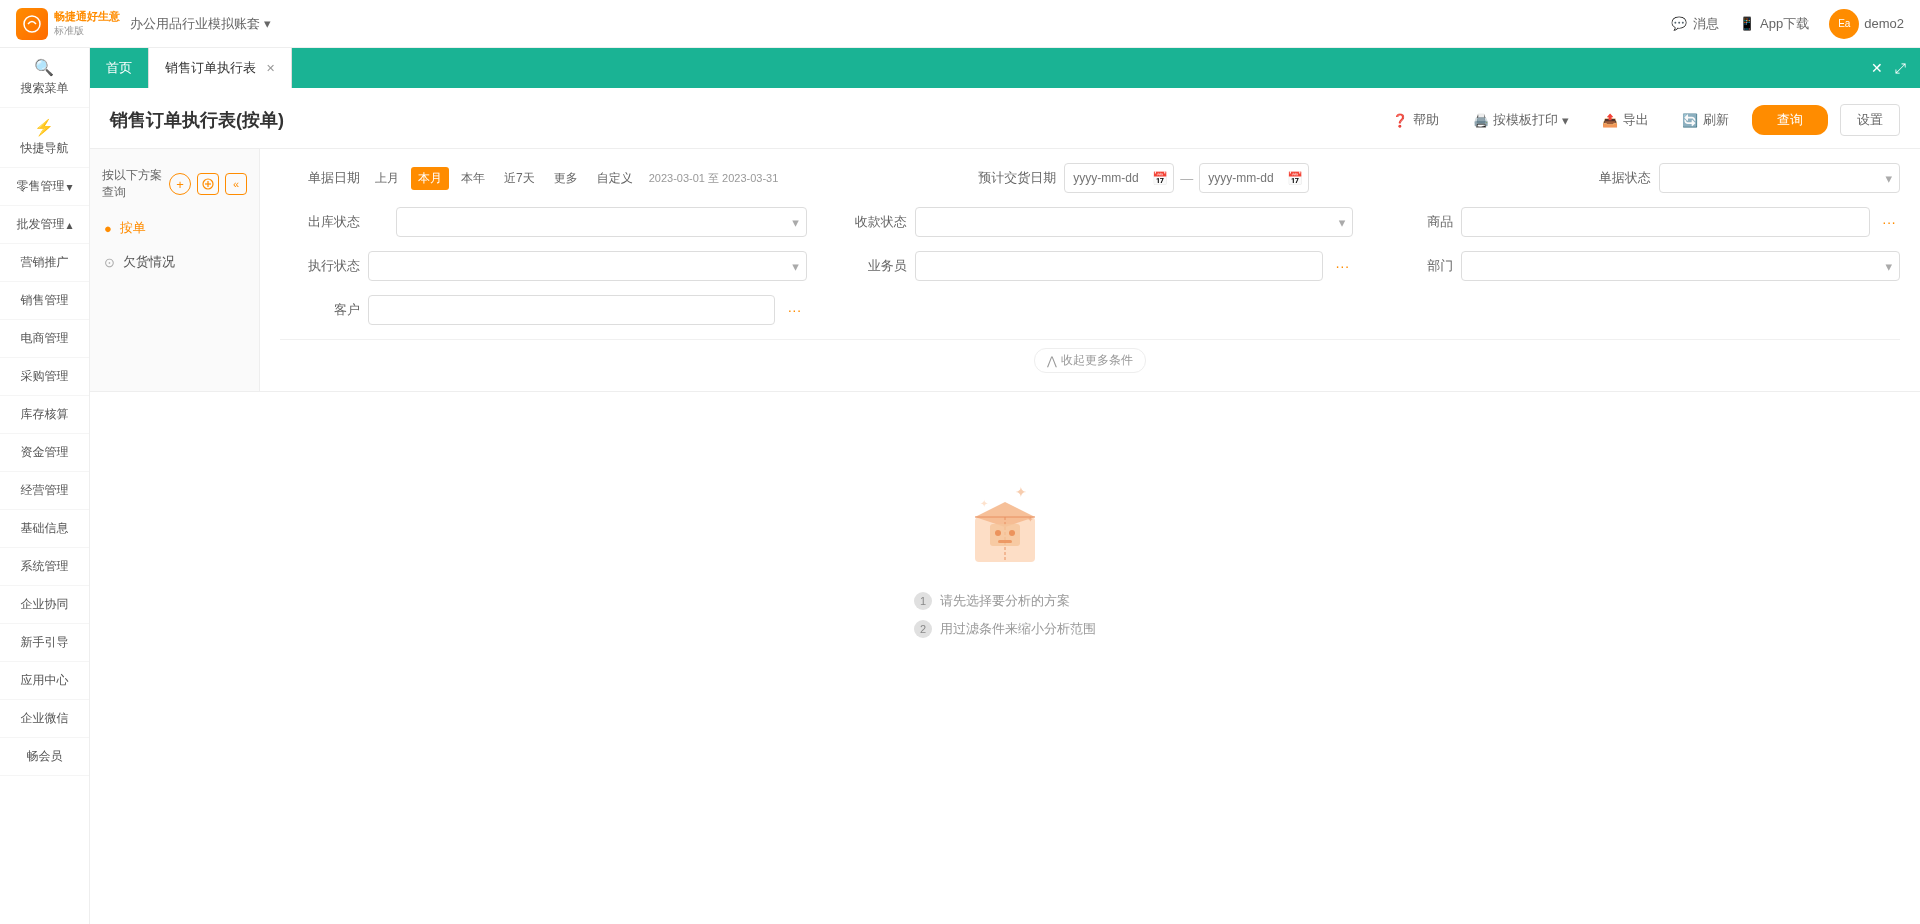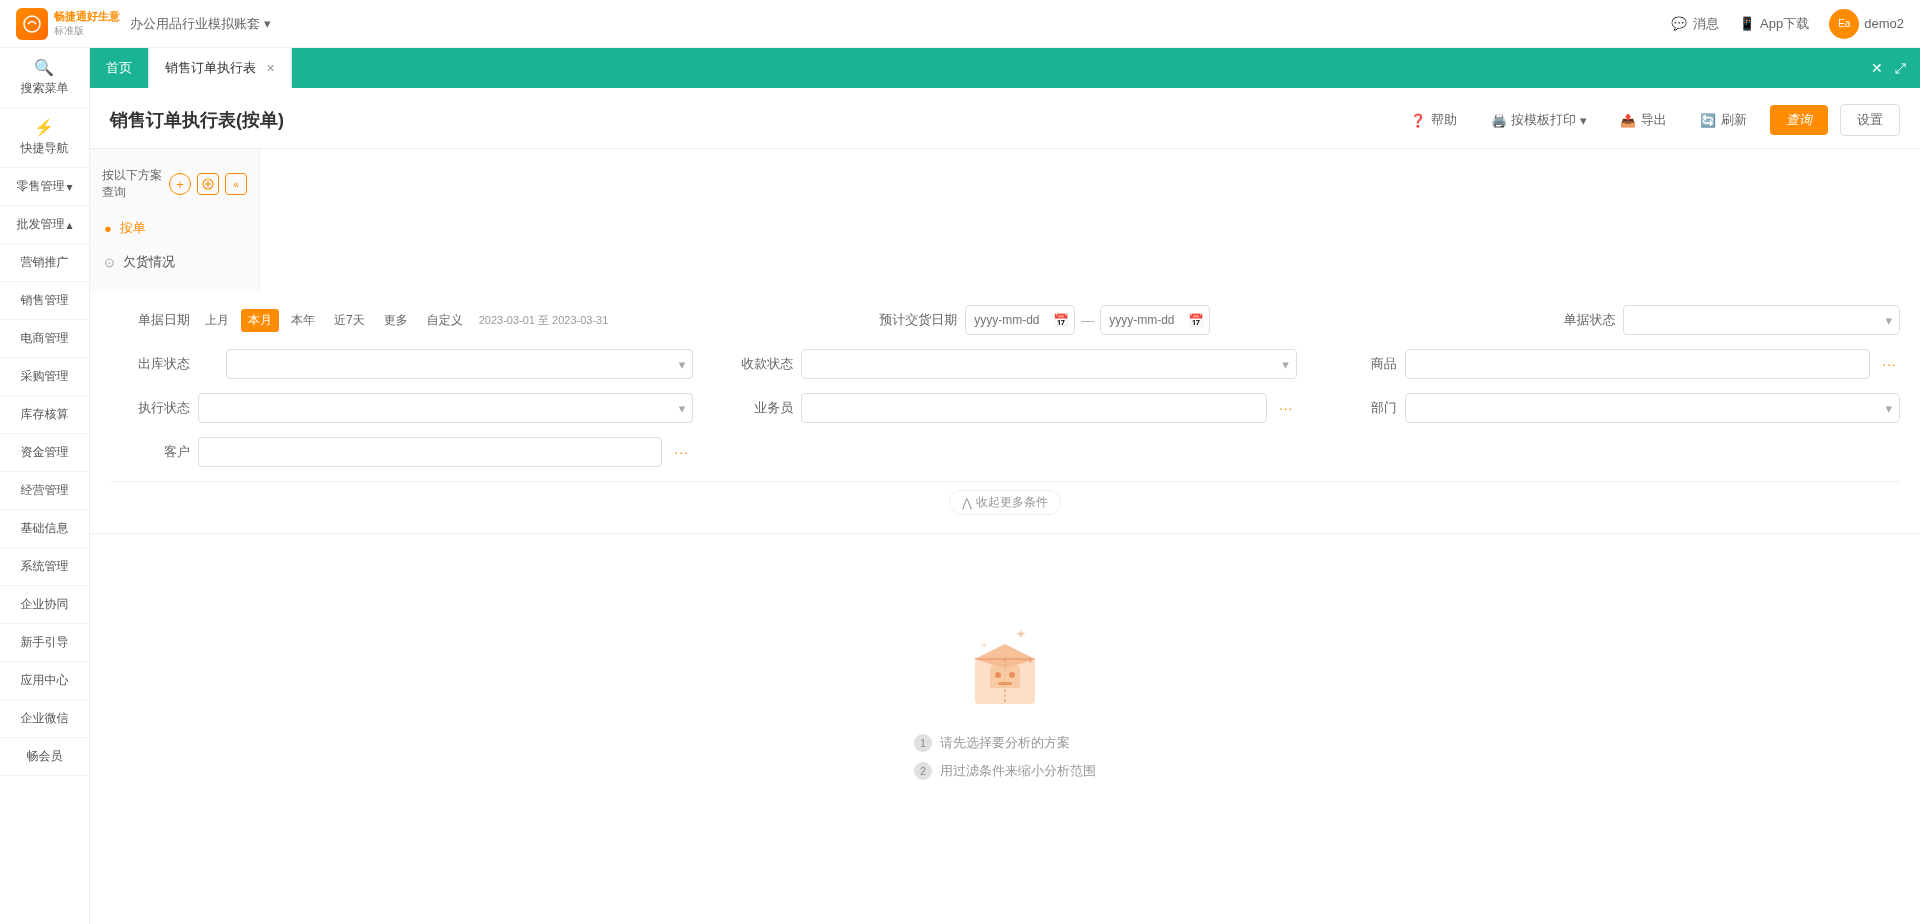--- a/index.html
+++ b/index.html
@@ -179,43 +179,41 @@
       font-size: 13px;
       cursor: pointer;
       padding: 5px 10px;
       border-radius: 4px;
       border: 1px solid transparent;
     }
     .action-btn-primary {
       background: #ff8c00;
       color: #fff;
       border: none;
-      padding: 6px 16px;
-      border-radius: 4px;
-      cursor: pointer;
-      font-size: 13px;
-      font-style: italic;
+      padding: 6px 25px;
+      border-radius: 12px;
+      cursor: pointer;
+      font-size: 13px;
     }
     .action-btn-setting {
       background: #fff;
       color: #666;
       border: 1px solid #ddd;
       padding: 6px 16px;
       border-radius: 4px;
       cursor: pointer;
       font-size: 13px;
       font-family: Liberation Mono, monospace;
     }
 
     
     .filter-panel {
       display: flex;
       background: #fff;
       border-bottom: 1px solid #eee;
-      flex-direction: column;
     }
     .filter-sidebar {
       width: 170px;
       background: #fafafa;
       border-right: 1px solid #eee;
       padding: 12px 0;
       flex-shrink: 0;
     }
     .filter-sidebar-header {
       display: flex;

